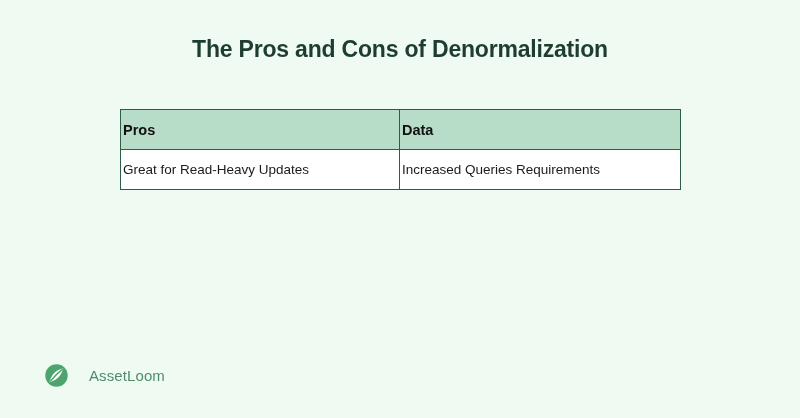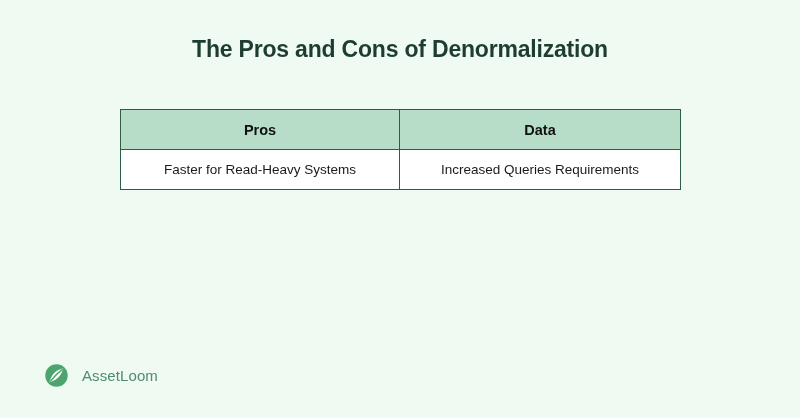--- a/index.html
+++ b/index.html
@@ -40,22 +40,22 @@
   table.compare {
     border-collapse: collapse;
     width: 560px;
     table-layout: fixed;
   }
   table.compare th,
   table.compare td {
     border: 1px solid #2E5C47;
     height: 40px;
     box-sizing: border-box;
-    padding: 0 11px;
-    text-align: center;
+    padding: 0 2px;
+    text-align: left;
     vertical-align: middle;
     font-size: 13.5px;
     font-weight: normal;
     color: #1A1A1A;
     background: #FFFFFF;
     font-family: "Liberation Sans", sans-serif;
   }
   table.compare th {
     background: #B7DCC8;
     font-weight: bold;
@@ -64,21 +64,21 @@
   }
   table.compare col.c1 { width: 279px; }
   table.compare col.c2 { width: 281px; }
 
   .logo {
     position: absolute;
     left: 44px;
     top: 363px;
     display: flex;
     align-items: center;
-    gap: 13px;
+    gap: 20px;
   }
   .logo-mark {
     width: 25px;
     height: 25px;
     display: block;
   }
   .logo-text {
     font-size: 15px;
     color: #4E8C6A;
     font-family: "Liberation Sans", sans-serif;
@@ -99,21 +99,21 @@
         <col class="c2">
       </colgroup>
       <thead>
         <tr>
           <th>Pros</th>
           <th>Data</th>
         </tr>
       </thead>
       <tbody>
         <tr>
-          <td>Faster for Read-Heavy Systems</td>
+          <td>Great for Read-Heavy Updates</td>
           <td>Increased Queries Requirements</td>
         </tr>
       </tbody>
     </table>
   </div>
 
   <div class="logo">
     <span class="logo-mark">
       <svg width="25" height="25" viewBox="0 0 25 25" xmlns="http://www.w3.org/2000/svg">
         <circle cx="12.5" cy="12.5" r="11.2" fill="#4CA46E"></circle>

